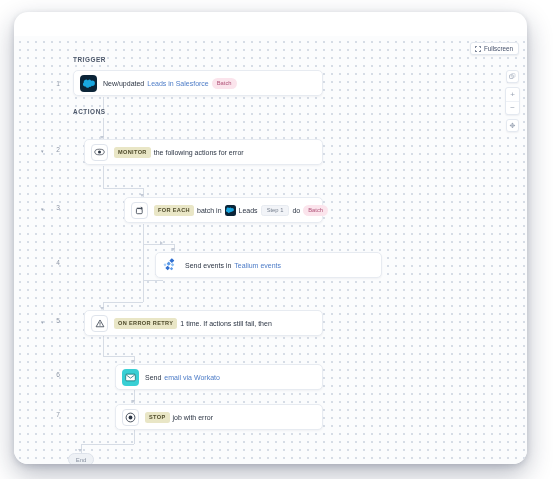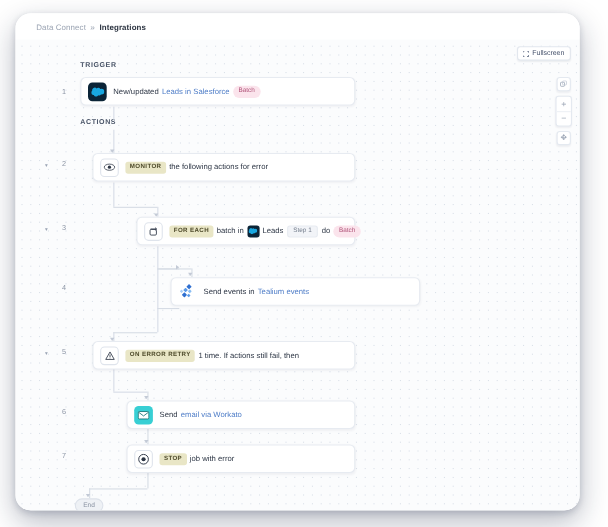--- a/index.html
+++ b/index.html
@@ -216,25 +216,20 @@
     border-top: 2.6px solid transparent;
     border-bottom: 2.6px solid transparent;
     border-left: 3.2px solid #c3cad6;
   }
 </style>
 </head>
 <body>
 
 <div id="app-card">
 
-  <div id="breadcrumb-bar">
-    <span class="crumb-muted">Data Connect</span>
-    <span class="crumb-sep">»</span>
-    <span class="crumb-active">Integrations</span>
-  </div>
 
   <div id="canvas">
 
     <div id="fullscreen-btn">
       <span class="fs-glyph">
           <i></i>
           <i></i>
           <i></i>
           <i></i>
         </span>

